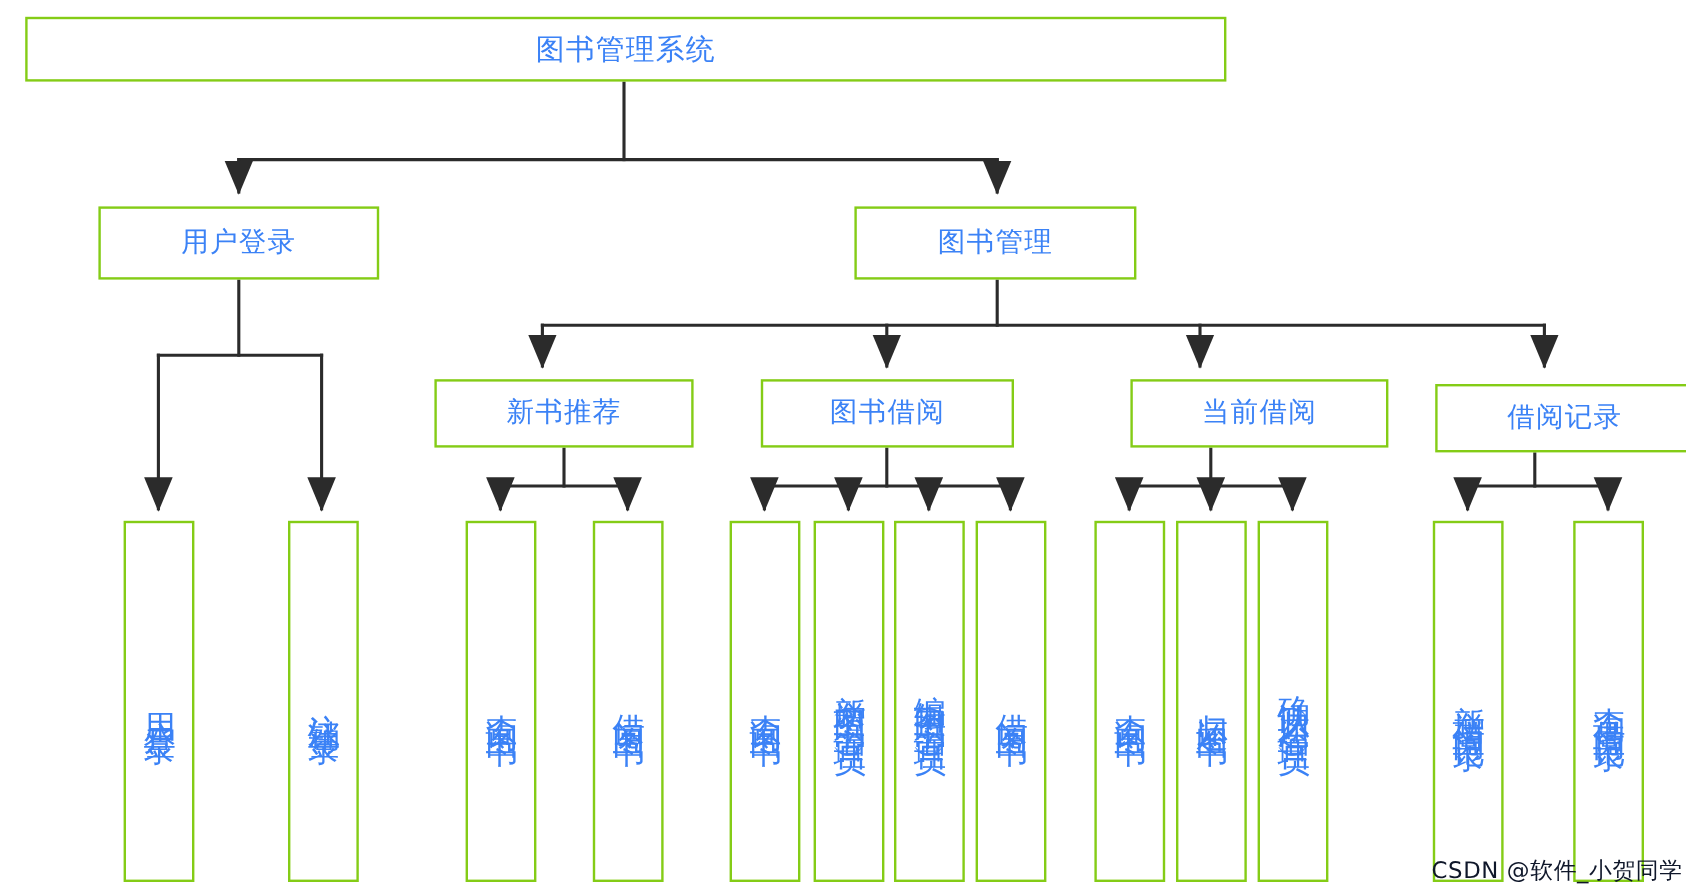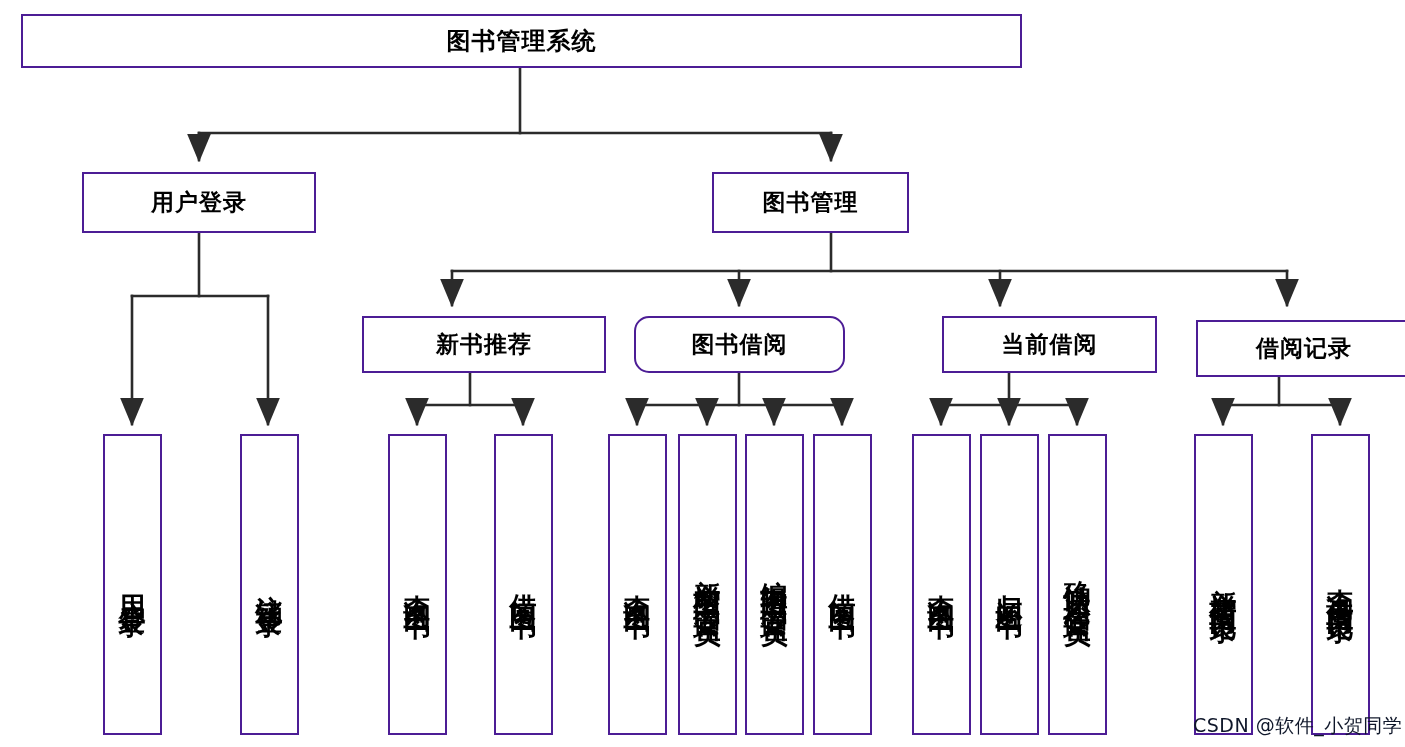--- a/index.html
+++ b/index.html
@@ -9,26 +9,25 @@
     font-family:"DejaVu Sans","Liberation Sans",sans-serif;
     overflow:hidden;
   }
   #canvas{position:relative;width:1405px;height:747px;}
   svg#wires{position:absolute;left:0;top:0;width:1405px;height:747px;}
 
   .node{
     position:absolute;
     box-sizing:border-box;
     background:#ffffff;
-    border:2px solid #4c1d95;
+    border:2px solid #84cc16;
     display:flex;
     align-items:center;
     justify-content:center;
-    color:#000000;
-    font-weight:bold;
+    color:#3b82f6;
   }
   .node .label{
     display:block;
     text-align:center;
     line-height:1.0;
     white-space:nowrap;
   }
   
   .h-node .label{font-size:23px;letter-spacing:1px;}
   .root .label{font-size:24px;letter-spacing:1px;}
@@ -112,28 +111,28 @@
     </g>
   </svg>
 
   <div class="node h-node root" style="left:21px;top:14px;width:1001px;height:54px;">
     <span class="label">图书管理系统</span>
   </div>
 
   <div class="node h-node" style="left:82px;top:172px;width:234px;height:61px;">
     <span class="label">用户登录</span>
   </div>
-  <div class="node h-node" style="left:712px;top:172px;width:197px;height:61px;">
+  <div class="node h-node" style="left:712px;top:172px;width:235px;height:61px;">
     <span class="label">图书管理</span>
   </div>
 
-  <div class="node h-node" style="left:362px;top:316px;width:244px;height:57px;align-items:center;">
+  <div class="node h-node" style="left:362px;top:316px;width:216px;height:57px;align-items:center;">
     <span class="label">新书推荐</span>
   </div>
-  <div class="node h-node" style="left:634px;top:316px;width:211px;height:57px;border-radius:15px;">
+  <div class="node h-node" style="left:634px;top:316px;width:211px;height:57px;">
     <span class="label">图书借阅</span>
   </div>
   <div class="node h-node" style="left:902px;top:316px;width:215px;height:57px;margin-left:40px;">
     <span class="label">当前借阅</span>
   </div>
   <div class="node h-node" style="left:1172px;top:320px;width:216px;height:57px;margin-left:24px;">
     <span class="label">借阅记录</span>
   </div>
 
   <div class="node v-node" style="left:103px;top:434px;width:59px;height:301px;">

